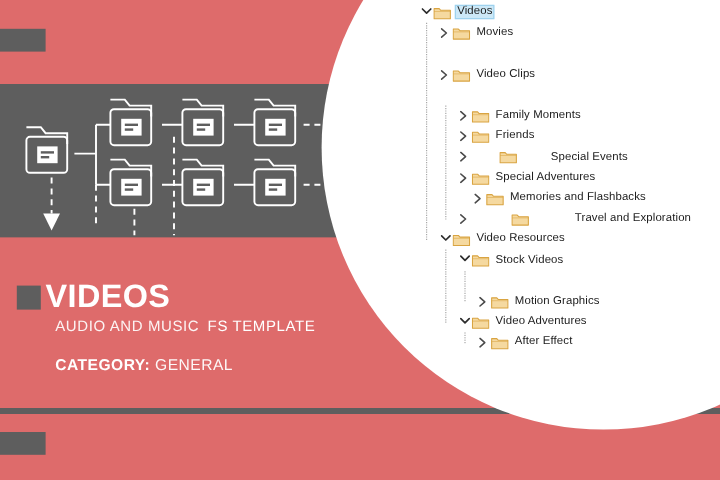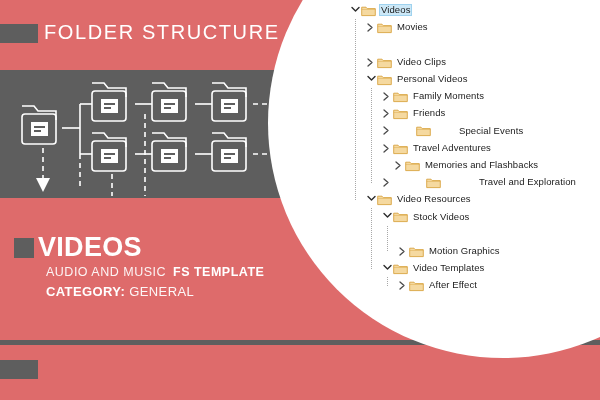--- a/index.html
+++ b/index.html
@@ -97,25 +97,25 @@
   }
   .subtitle-row {
     position: absolute;
     left: 46px; top: 265px;
     white-space: nowrap;
     font-size: 12.5px;
     color: #FFFFFF;
     letter-spacing: 0.5px;
   }
   .subtitle-light { font-weight: 400; opacity: 0.92; }
-  .subtitle-bold  { font-weight: bold; margin-left: 7px; }
+  .subtitle-bold  { font-weight: normal; margin-left: 7px; }
 
   .category-row {
     position: absolute;
-    left: 46px; top: 284px;
+    left: 46px; top: 296px;
     white-space: nowrap;
     font-size: 13px;
     color: #FFFFFF;
     letter-spacing: 0.4px;
   }
   .category-label { font-weight: bold; }
   .category-value { font-weight: 400; opacity: 0.95; margin-left: 4px; }
 
   
   .accent-footer {
@@ -200,21 +200,20 @@
 
   <div class="band-red-top"></div>
   <div class="band-gray"></div>
   <div class="band-red-mid"></div>
   <div class="divider-line"></div>
   <div class="band-red-bottom"></div>
 
   <div class="white-circle"></div>
 
   <div class="accent-block accent-header"></div>
-  <div class="header-title">FOLDER STRUCTURE</div>
 
   <div class="diagram">
     <svg width="290" height="128" viewBox="0 0 290 128" xmlns="http://www.w3.org/2000/svg">
       <g stroke="#FFFFFF" fill="none" stroke-width="1.6">
 
         <line x1="62" y1="58" x2="80" y2="58"></line>
         <line x1="80" y1="34" x2="80" y2="84"></line>
         <line x1="80" y1="34" x2="92" y2="34"></line>
         <line x1="80" y1="84" x2="92" y2="84"></line>
         <line x1="135" y1="34" x2="152" y2="34"></line>
@@ -348,173 +347,159 @@
             </svg>
           </span>
           <span class="tree-folder">
             <svg width="15" height="12" viewBox="0 0 15 12">
               <path d="M0.7,2.2 L5,2.2 L6.3,3.6 L14.3,3.6 L14.3,10.6 L0.7,10.6 Z" fill="#F5D9A0" stroke="#D9A441" stroke-width="0.9" stroke-linejoin="round"></path>
               <path d="M0.7,4.6 L14.3,4.6" stroke="#D9A441" stroke-width="0.7" opacity="0.65"></path>
             </svg>
           </span>
           <span class="tree-label">Video Clips</span>
         </div>
-        <div class="tree-row" style="left: 98px; top: 70.8px;">
+        <div class="tree-row" style="left: 114px; top: 88px; text-align: right;">
+          <span class="twisty">
+            <svg width="7" height="9" viewBox="0 0 7 9">
+              <path d="M1,1 L5,4.5 L1,8" fill="none" stroke="#4A4A4A" stroke-width="1.3" stroke-linecap="round" stroke-linejoin="round"></path>
+            </svg>
+          </span>
+          <span class="tree-folder">
+            <svg width="15" height="12" viewBox="0 0 15 12">
+              <path d="M0.7,2.2 L5,2.2 L6.3,3.6 L14.3,3.6 L14.3,10.6 L0.7,10.6 Z" fill="#F5D9A0" stroke="#D9A441" stroke-width="0.9" stroke-linejoin="round"></path>
+              <path d="M0.7,4.6 L14.3,4.6" stroke="#D9A441" stroke-width="0.7" opacity="0.65"></path>
+            </svg>
+          </span>
+          <span class="tree-label">Family Moments</span>
+        </div>
+        <div class="tree-row" style="left: 114px; top: 105.2px;">
+          <span class="twisty">
+            <svg width="7" height="9" viewBox="0 0 7 9">
+              <path d="M1,1 L5,4.5 L1,8" fill="none" stroke="#4A4A4A" stroke-width="1.3" stroke-linecap="round" stroke-linejoin="round"></path>
+            </svg>
+          </span>
+          <span class="tree-folder">
+            <svg width="15" height="12" viewBox="0 0 15 12">
+              <path d="M0.7,2.2 L5,2.2 L6.3,3.6 L14.3,3.6 L14.3,10.6 L0.7,10.6 Z" fill="#F5D9A0" stroke="#D9A441" stroke-width="0.9" stroke-linejoin="round"></path>
+              <path d="M0.7,4.6 L14.3,4.6" stroke="#D9A441" stroke-width="0.7" opacity="0.65"></path>
+            </svg>
+          </span>
+          <span class="tree-label">Friends</span>
+        </div>
+        <div class="tree-row" style="left: 114px; top: 122.4px; gap: 23px;">
+          <span class="twisty">
+            <svg width="7" height="9" viewBox="0 0 7 9">
+              <path d="M1,1 L5,4.5 L1,8" fill="none" stroke="#4A4A4A" stroke-width="1.3" stroke-linecap="round" stroke-linejoin="round"></path>
+            </svg>
+          </span>
+          <span class="tree-folder">
+            <svg width="15" height="12" viewBox="0 0 15 12">
+              <path d="M0.7,2.2 L5,2.2 L6.3,3.6 L14.3,3.6 L14.3,10.6 L0.7,10.6 Z" fill="#F5D9A0" stroke="#D9A441" stroke-width="0.9" stroke-linejoin="round"></path>
+              <path d="M0.7,4.6 L14.3,4.6" stroke="#D9A441" stroke-width="0.7" opacity="0.65"></path>
+            </svg>
+          </span>
+          <span class="tree-label">Special Events</span>
+        </div>
+        <div class="tree-row" style="left: 114px; top: 139.6px;">
+          <span class="twisty">
+            <svg width="7" height="9" viewBox="0 0 7 9">
+              <path d="M1,1 L5,4.5 L1,8" fill="none" stroke="#4A4A4A" stroke-width="1.3" stroke-linecap="round" stroke-linejoin="round"></path>
+            </svg>
+          </span>
+          <span class="tree-folder">
+            <svg width="15" height="12" viewBox="0 0 15 12">
+              <path d="M0.7,2.2 L5,2.2 L6.3,3.6 L14.3,3.6 L14.3,10.6 L0.7,10.6 Z" fill="#F5D9A0" stroke="#D9A441" stroke-width="0.9" stroke-linejoin="round"></path>
+              <path d="M0.7,4.6 L14.3,4.6" stroke="#D9A441" stroke-width="0.7" opacity="0.65"></path>
+            </svg>
+          </span>
+          <span class="tree-label">Special Adventures</span>
+        </div>
+        <div class="tree-row" style="left: 126px; top: 156.8px;">
+          <span class="twisty">
+            <svg width="7" height="9" viewBox="0 0 7 9">
+              <path d="M1,1 L5,4.5 L1,8" fill="none" stroke="#4A4A4A" stroke-width="1.3" stroke-linecap="round" stroke-linejoin="round"></path>
+            </svg>
+          </span>
+          <span class="tree-folder">
+            <svg width="15" height="12" viewBox="0 0 15 12">
+              <path d="M0.7,2.2 L5,2.2 L6.3,3.6 L14.3,3.6 L14.3,10.6 L0.7,10.6 Z" fill="#F5D9A0" stroke="#D9A441" stroke-width="0.9" stroke-linejoin="round"></path>
+              <path d="M0.7,4.6 L14.3,4.6" stroke="#D9A441" stroke-width="0.7" opacity="0.65"></path>
+            </svg>
+          </span>
+          <span class="tree-label">Memories and Flashbacks</span>
+        </div>
+        <div class="tree-row" style="left: 114px; top: 174px; gap: 33px;">
+          <span class="twisty">
+            <svg width="7" height="9" viewBox="0 0 7 9">
+              <path d="M1,1 L5,4.5 L1,8" fill="none" stroke="#4A4A4A" stroke-width="1.3" stroke-linecap="round" stroke-linejoin="round"></path>
+            </svg>
+          </span>
+          <span class="tree-folder">
+            <svg width="15" height="12" viewBox="0 0 15 12">
+              <path d="M0.7,2.2 L5,2.2 L6.3,3.6 L14.3,3.6 L14.3,10.6 L0.7,10.6 Z" fill="#F5D9A0" stroke="#D9A441" stroke-width="0.9" stroke-linejoin="round"></path>
+              <path d="M0.7,4.6 L14.3,4.6" stroke="#D9A441" stroke-width="0.7" opacity="0.65"></path>
+            </svg>
+          </span>
+          <span class="tree-label">Travel and Exploration</span>
+        </div>
+        <div class="tree-row" style="left: 98px; top: 191.2px;">
           <span class="twisty">
             <svg width="9" height="7" viewBox="0 0 9 7">
               <path d="M1,1.5 L4.5,5 L8,1.5" fill="none" stroke="#2C2C2C" stroke-width="1.4" stroke-linecap="round" stroke-linejoin="round"></path>
             </svg>
           </span>
           <span class="tree-folder">
             <svg width="15" height="12" viewBox="0 0 15 12">
               <path d="M0.7,2.2 L5,2.2 L6.3,3.6 L14.3,3.6 L14.3,10.6 L0.7,10.6 Z" fill="#F5D9A0" stroke="#D9A441" stroke-width="0.9" stroke-linejoin="round"></path>
               <path d="M0.7,4.6 L14.3,4.6" stroke="#D9A441" stroke-width="0.7" opacity="0.65"></path>
             </svg>
           </span>
-          <span class="tree-label">Personal Videos</span>
-        </div>
-        <div class="tree-row" style="left: 114px; top: 88px; text-align: right;">
-          <span class="twisty">
-            <svg width="7" height="9" viewBox="0 0 7 9">
-              <path d="M1,1 L5,4.5 L1,8" fill="none" stroke="#4A4A4A" stroke-width="1.3" stroke-linecap="round" stroke-linejoin="round"></path>
-            </svg>
-          </span>
-          <span class="tree-folder">
-            <svg width="15" height="12" viewBox="0 0 15 12">
-              <path d="M0.7,2.2 L5,2.2 L6.3,3.6 L14.3,3.6 L14.3,10.6 L0.7,10.6 Z" fill="#F5D9A0" stroke="#D9A441" stroke-width="0.9" stroke-linejoin="round"></path>
-              <path d="M0.7,4.6 L14.3,4.6" stroke="#D9A441" stroke-width="0.7" opacity="0.65"></path>
-            </svg>
-          </span>
-          <span class="tree-label">Family Moments</span>
-        </div>
-        <div class="tree-row" style="left: 114px; top: 105.2px;">
-          <span class="twisty">
-            <svg width="7" height="9" viewBox="0 0 7 9">
-              <path d="M1,1 L5,4.5 L1,8" fill="none" stroke="#4A4A4A" stroke-width="1.3" stroke-linecap="round" stroke-linejoin="round"></path>
-            </svg>
-          </span>
-          <span class="tree-folder">
-            <svg width="15" height="12" viewBox="0 0 15 12">
-              <path d="M0.7,2.2 L5,2.2 L6.3,3.6 L14.3,3.6 L14.3,10.6 L0.7,10.6 Z" fill="#F5D9A0" stroke="#D9A441" stroke-width="0.9" stroke-linejoin="round"></path>
-              <path d="M0.7,4.6 L14.3,4.6" stroke="#D9A441" stroke-width="0.7" opacity="0.65"></path>
-            </svg>
-          </span>
-          <span class="tree-label">Friends</span>
-        </div>
-        <div class="tree-row" style="left: 114px; top: 122.4px; gap: 23px;">
-          <span class="twisty">
-            <svg width="7" height="9" viewBox="0 0 7 9">
-              <path d="M1,1 L5,4.5 L1,8" fill="none" stroke="#4A4A4A" stroke-width="1.3" stroke-linecap="round" stroke-linejoin="round"></path>
-            </svg>
-          </span>
-          <span class="tree-folder">
-            <svg width="15" height="12" viewBox="0 0 15 12">
-              <path d="M0.7,2.2 L5,2.2 L6.3,3.6 L14.3,3.6 L14.3,10.6 L0.7,10.6 Z" fill="#F5D9A0" stroke="#D9A441" stroke-width="0.9" stroke-linejoin="round"></path>
-              <path d="M0.7,4.6 L14.3,4.6" stroke="#D9A441" stroke-width="0.7" opacity="0.65"></path>
-            </svg>
-          </span>
-          <span class="tree-label">Special Events</span>
-        </div>
-        <div class="tree-row" style="left: 114px; top: 139.6px;">
-          <span class="twisty">
-            <svg width="7" height="9" viewBox="0 0 7 9">
-              <path d="M1,1 L5,4.5 L1,8" fill="none" stroke="#4A4A4A" stroke-width="1.3" stroke-linecap="round" stroke-linejoin="round"></path>
-            </svg>
-          </span>
-          <span class="tree-folder">
-            <svg width="15" height="12" viewBox="0 0 15 12">
-              <path d="M0.7,2.2 L5,2.2 L6.3,3.6 L14.3,3.6 L14.3,10.6 L0.7,10.6 Z" fill="#F5D9A0" stroke="#D9A441" stroke-width="0.9" stroke-linejoin="round"></path>
-              <path d="M0.7,4.6 L14.3,4.6" stroke="#D9A441" stroke-width="0.7" opacity="0.65"></path>
-            </svg>
-          </span>
-          <span class="tree-label">Travel Adventures</span>
-        </div>
-        <div class="tree-row" style="left: 126px; top: 156.8px;">
-          <span class="twisty">
-            <svg width="7" height="9" viewBox="0 0 7 9">
-              <path d="M1,1 L5,4.5 L1,8" fill="none" stroke="#4A4A4A" stroke-width="1.3" stroke-linecap="round" stroke-linejoin="round"></path>
-            </svg>
-          </span>
-          <span class="tree-folder">
-            <svg width="15" height="12" viewBox="0 0 15 12">
-              <path d="M0.7,2.2 L5,2.2 L6.3,3.6 L14.3,3.6 L14.3,10.6 L0.7,10.6 Z" fill="#F5D9A0" stroke="#D9A441" stroke-width="0.9" stroke-linejoin="round"></path>
-              <path d="M0.7,4.6 L14.3,4.6" stroke="#D9A441" stroke-width="0.7" opacity="0.65"></path>
-            </svg>
-          </span>
-          <span class="tree-label">Memories and Flashbacks</span>
-        </div>
-        <div class="tree-row" style="left: 114px; top: 174px; gap: 33px;">
-          <span class="twisty">
-            <svg width="7" height="9" viewBox="0 0 7 9">
-              <path d="M1,1 L5,4.5 L1,8" fill="none" stroke="#4A4A4A" stroke-width="1.3" stroke-linecap="round" stroke-linejoin="round"></path>
-            </svg>
-          </span>
-          <span class="tree-folder">
-            <svg width="15" height="12" viewBox="0 0 15 12">
-              <path d="M0.7,2.2 L5,2.2 L6.3,3.6 L14.3,3.6 L14.3,10.6 L0.7,10.6 Z" fill="#F5D9A0" stroke="#D9A441" stroke-width="0.9" stroke-linejoin="round"></path>
-              <path d="M0.7,4.6 L14.3,4.6" stroke="#D9A441" stroke-width="0.7" opacity="0.65"></path>
-            </svg>
-          </span>
-          <span class="tree-label">Travel and Exploration</span>
-        </div>
-        <div class="tree-row" style="left: 98px; top: 191.2px;">
+          <span class="tree-label">Video Resources</span>
+        </div>
+        <div class="tree-row" style="left: 114px; top: 208.4px;">
           <span class="twisty">
             <svg width="9" height="7" viewBox="0 0 9 7">
               <path d="M1,1.5 L4.5,5 L8,1.5" fill="none" stroke="#2C2C2C" stroke-width="1.4" stroke-linecap="round" stroke-linejoin="round"></path>
             </svg>
           </span>
           <span class="tree-folder">
             <svg width="15" height="12" viewBox="0 0 15 12">
               <path d="M0.7,2.2 L5,2.2 L6.3,3.6 L14.3,3.6 L14.3,10.6 L0.7,10.6 Z" fill="#F5D9A0" stroke="#D9A441" stroke-width="0.9" stroke-linejoin="round"></path>
               <path d="M0.7,4.6 L14.3,4.6" stroke="#D9A441" stroke-width="0.7" opacity="0.65"></path>
             </svg>
           </span>
-          <span class="tree-label">Video Resources</span>
-        </div>
-        <div class="tree-row" style="left: 114px; top: 208.4px;">
+          <span class="tree-label">Stock Videos</span>
+        </div>
+        <div class="tree-row" style="left: 130px; top: 242.8px;">
+          <span class="twisty">
+            <svg width="7" height="9" viewBox="0 0 7 9">
+              <path d="M1,1 L5,4.5 L1,8" fill="none" stroke="#4A4A4A" stroke-width="1.3" stroke-linecap="round" stroke-linejoin="round"></path>
+            </svg>
+          </span>
+          <span class="tree-folder">
+            <svg width="15" height="12" viewBox="0 0 15 12">
+              <path d="M0.7,2.2 L5,2.2 L6.3,3.6 L14.3,3.6 L14.3,10.6 L0.7,10.6 Z" fill="#F5D9A0" stroke="#D9A441" stroke-width="0.9" stroke-linejoin="round"></path>
+              <path d="M0.7,4.6 L14.3,4.6" stroke="#D9A441" stroke-width="0.7" opacity="0.65"></path>
+            </svg>
+          </span>
+          <span class="tree-label">Motion Graphics</span>
+        </div>
+        <div class="tree-row" style="left: 114px; top: 260px;">
           <span class="twisty">
             <svg width="9" height="7" viewBox="0 0 9 7">
               <path d="M1,1.5 L4.5,5 L8,1.5" fill="none" stroke="#2C2C2C" stroke-width="1.4" stroke-linecap="round" stroke-linejoin="round"></path>
             </svg>
           </span>
           <span class="tree-folder">
             <svg width="15" height="12" viewBox="0 0 15 12">
               <path d="M0.7,2.2 L5,2.2 L6.3,3.6 L14.3,3.6 L14.3,10.6 L0.7,10.6 Z" fill="#F5D9A0" stroke="#D9A441" stroke-width="0.9" stroke-linejoin="round"></path>
               <path d="M0.7,4.6 L14.3,4.6" stroke="#D9A441" stroke-width="0.7" opacity="0.65"></path>
             </svg>
           </span>
-          <span class="tree-label">Stock Videos</span>
-        </div>
-        <div class="tree-row" style="left: 130px; top: 242.8px;">
-          <span class="twisty">
-            <svg width="7" height="9" viewBox="0 0 7 9">
-              <path d="M1,1 L5,4.5 L1,8" fill="none" stroke="#4A4A4A" stroke-width="1.3" stroke-linecap="round" stroke-linejoin="round"></path>
-            </svg>
-          </span>
-          <span class="tree-folder">
-            <svg width="15" height="12" viewBox="0 0 15 12">
-              <path d="M0.7,2.2 L5,2.2 L6.3,3.6 L14.3,3.6 L14.3,10.6 L0.7,10.6 Z" fill="#F5D9A0" stroke="#D9A441" stroke-width="0.9" stroke-linejoin="round"></path>
-              <path d="M0.7,4.6 L14.3,4.6" stroke="#D9A441" stroke-width="0.7" opacity="0.65"></path>
-            </svg>
-          </span>
-          <span class="tree-label">Motion Graphics</span>
-        </div>
-        <div class="tree-row" style="left: 114px; top: 260px;">
-          <span class="twisty">
-            <svg width="9" height="7" viewBox="0 0 9 7">
-              <path d="M1,1.5 L4.5,5 L8,1.5" fill="none" stroke="#2C2C2C" stroke-width="1.4" stroke-linecap="round" stroke-linejoin="round"></path>
-            </svg>
-          </span>
-          <span class="tree-folder">
-            <svg width="15" height="12" viewBox="0 0 15 12">
-              <path d="M0.7,2.2 L5,2.2 L6.3,3.6 L14.3,3.6 L14.3,10.6 L0.7,10.6 Z" fill="#F5D9A0" stroke="#D9A441" stroke-width="0.9" stroke-linejoin="round"></path>
-              <path d="M0.7,4.6 L14.3,4.6" stroke="#D9A441" stroke-width="0.7" opacity="0.65"></path>
-            </svg>
-          </span>
-          <span class="tree-label">Video Templates</span>
+          <span class="tree-label">Video Adventures</span>
         </div>
         <div class="tree-row" style="left: 130px; top: 277.2px;">
           <span class="twisty">
             <svg width="7" height="9" viewBox="0 0 7 9">
               <path d="M1,1 L5,4.5 L1,8" fill="none" stroke="#4A4A4A" stroke-width="1.3" stroke-linecap="round" stroke-linejoin="round"></path>
             </svg>
           </span>
           <span class="tree-folder">
             <svg width="15" height="12" viewBox="0 0 15 12">
               <path d="M0.7,2.2 L5,2.2 L6.3,3.6 L14.3,3.6 L14.3,10.6 L0.7,10.6 Z" fill="#F5D9A0" stroke="#D9A441" stroke-width="0.9" stroke-linejoin="round"></path>

